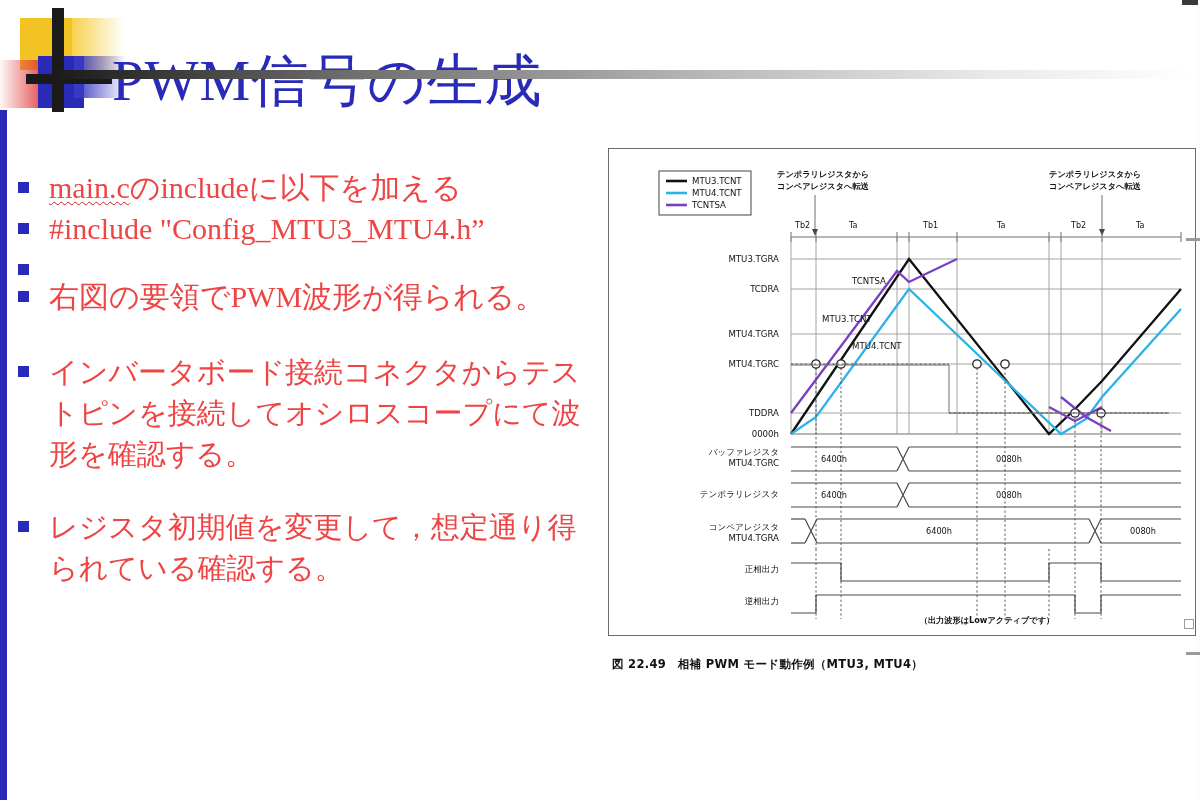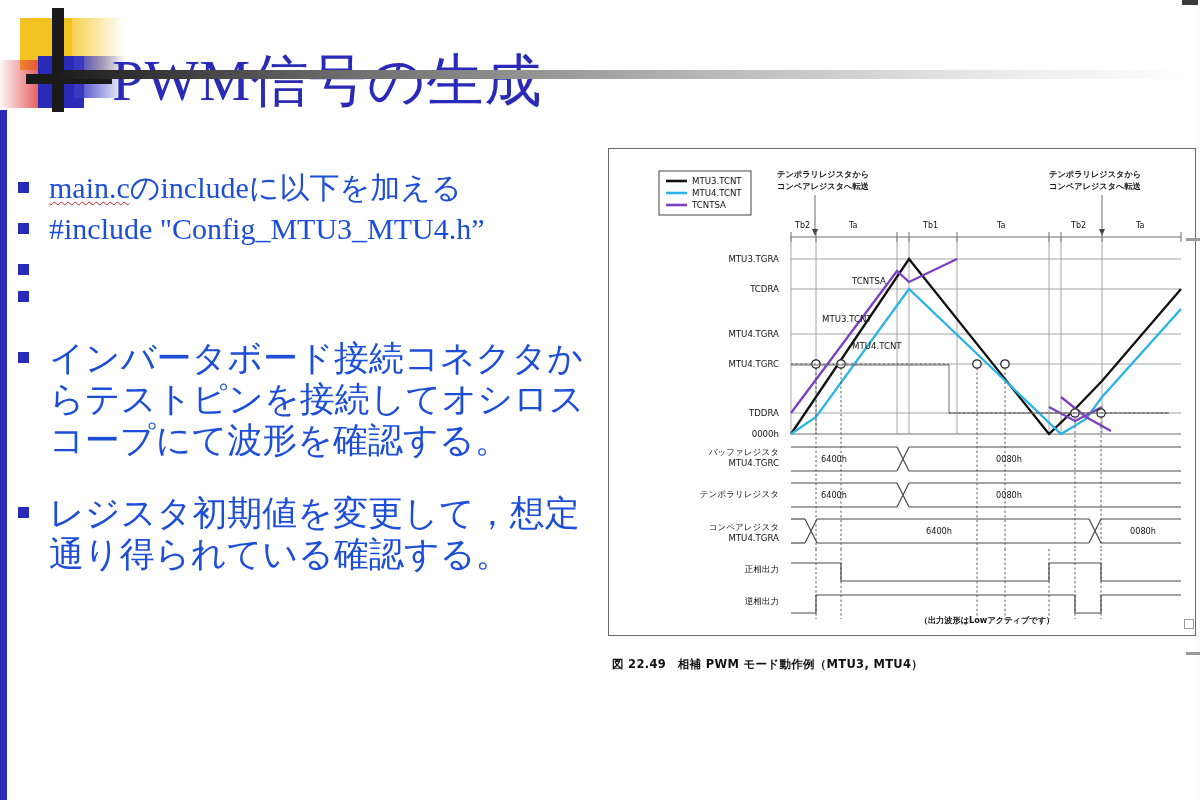--- a/index.html
+++ b/index.html
@@ -35,24 +35,24 @@
     background:linear-gradient(90deg,#1a1a1a 0%, #6e6e6e 26%, #b9b9b9 58%, #e9e9e9 82%, #ffffff 100%);
   }
 
   
   .bullets{position:absolute;left:14px;top:168px;width:600px;}
   .bullet{display:flex;align-items:flex-start;margin-bottom:2px;}
   .bullet .mark{
     flex:0 0 auto;width:11px;height:11px;background:#2a2ab8;margin-top:14px;margin-right:20px;margin-left:4px;
   }
   .bullet .txt{
-    font-family:"Liberation Serif", serif;font-size:30px;line-height:39px;color:#1d4ed8;
+    font-family:"Liberation Serif", serif;font-size:30px;line-height:39px;color:#ef4444;
     width:540px;word-break:break-word;
   }
-  .bullet.jp .txt{font-family:"DejaVu Sans", sans-serif;font-size:35px;line-height:41px;font-weight:400;}
+  .bullet.jp .txt{font-family:"DejaVu Sans", sans-serif;font-size:29px;line-height:41px;font-weight:400;}
   .spell{text-decoration:underline;text-decoration-style:wavy;text-decoration-color:#cc2222;
          text-decoration-thickness:1px;text-underline-offset:3px;}
   .gap-big{height:34px;}
   .gap-mid{height:30px;}
 
   
   .figure{
     position:absolute;left:608px;top:148px;width:588px;height:488px;
     border:1px solid #6b6b6b;background:#fff;box-sizing:border-box;
   }
@@ -102,20 +102,21 @@
       <div class="txt">#include "Config_MTU3_MTU4.h”</div>
     </div>
 
 
     <div class="bullet">
       <div class="mark"></div>
     </div>
 
     <div class="bullet">
       <div class="mark"></div>
+      <div class="txt">右図の要領でPWM波形が得られる。</div>
     </div>
 
     <div class="gap-big"></div>
 
     <div class="bullet jp">
       <div class="mark"></div>
       <div class="txt">インバータボード接続コネクタからテストピンを接続してオシロスコープにて波形を確認する。</div>
     </div>
 
     <div class="gap-mid"></div>

